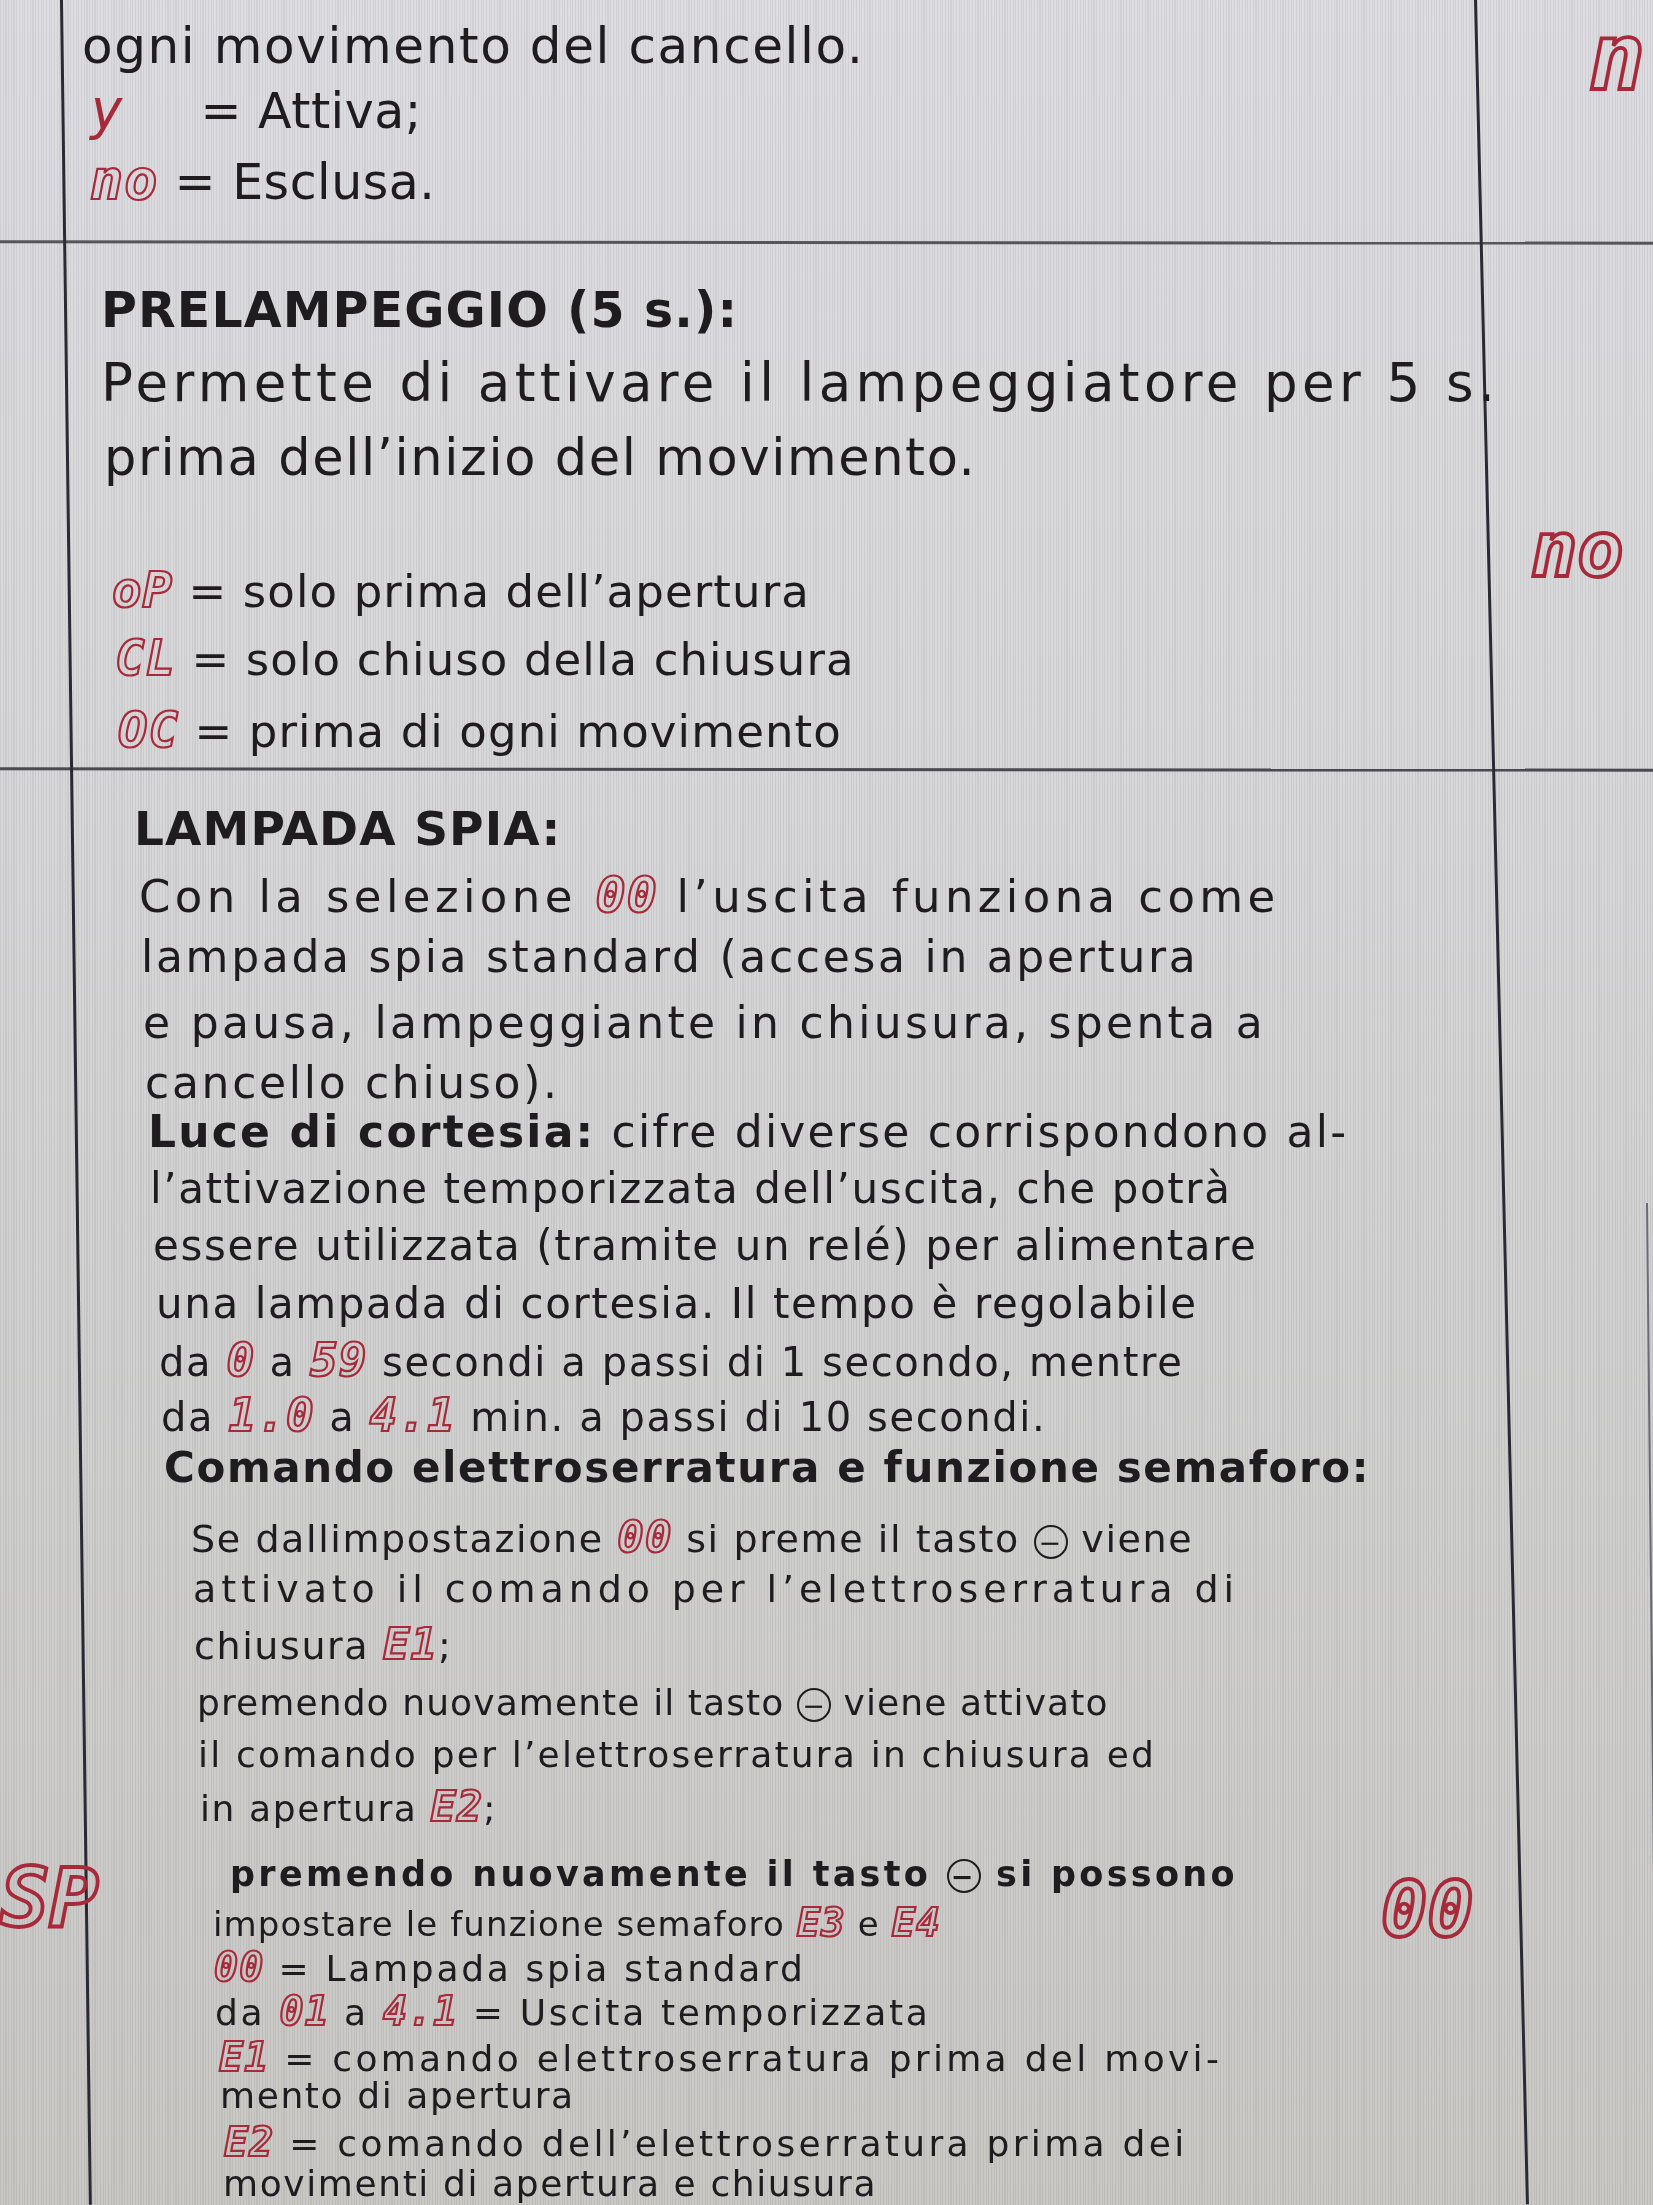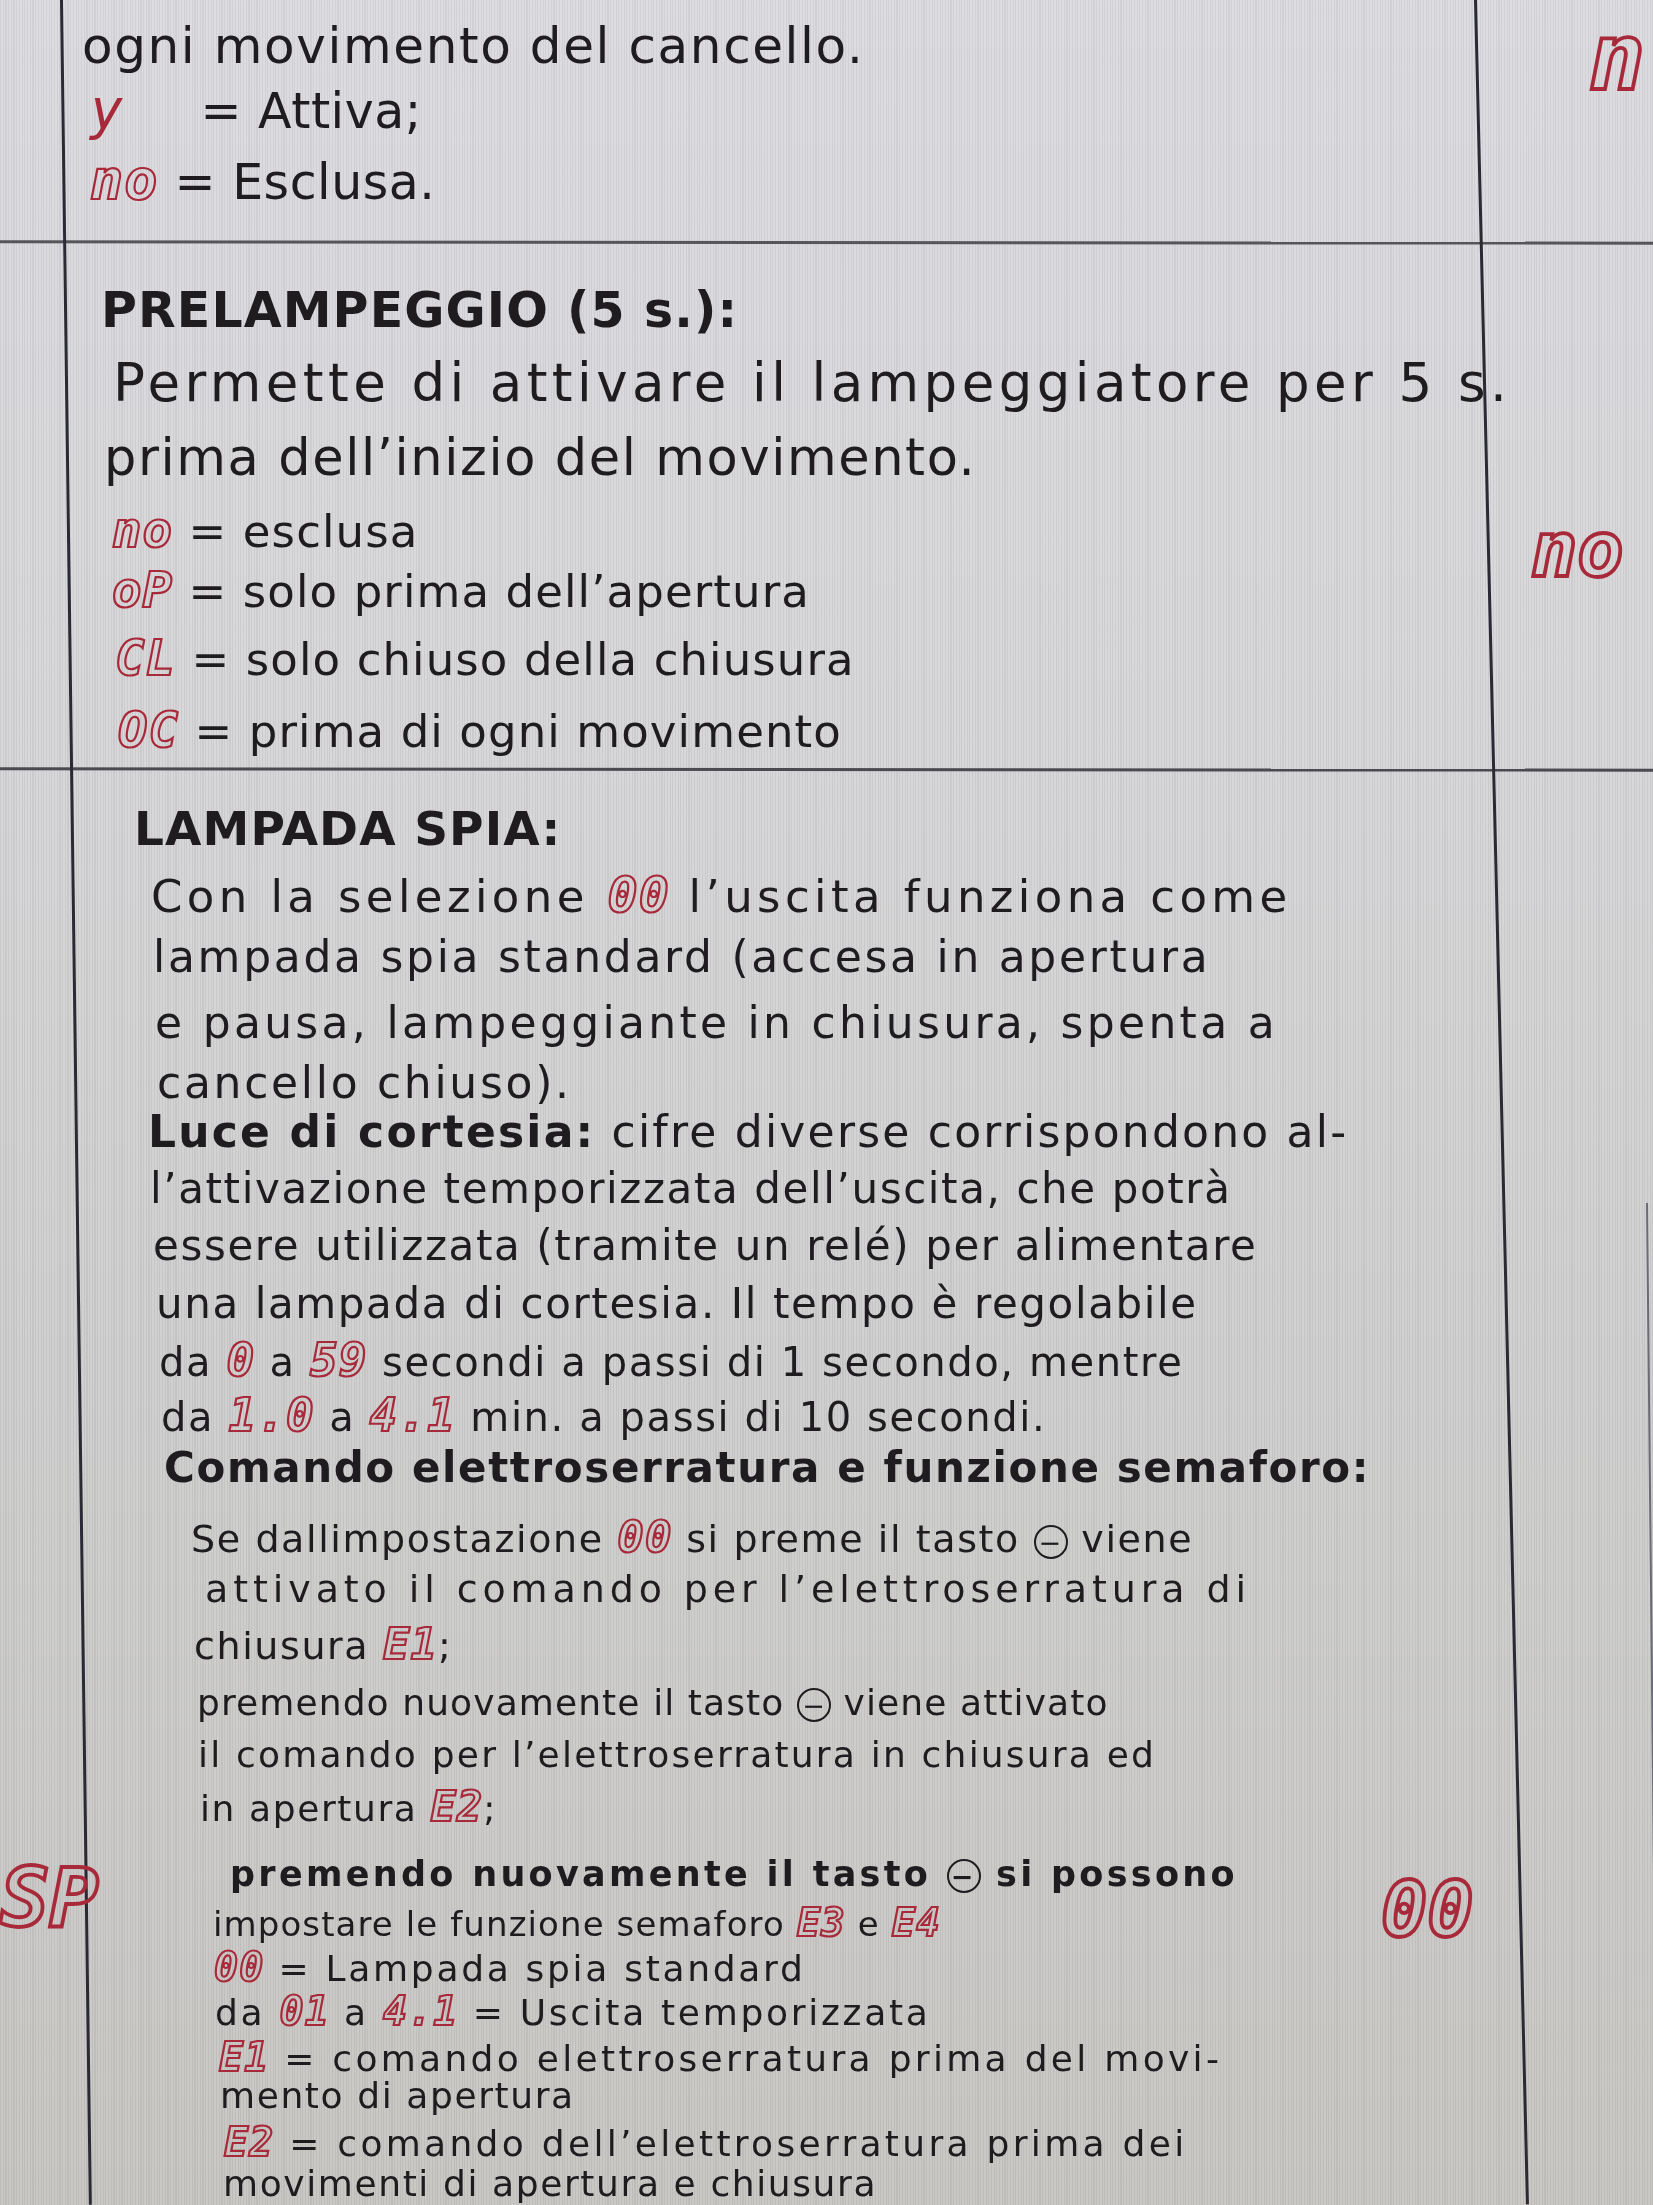--- a/index.html
+++ b/index.html
@@ -36,21 +36,21 @@
       left: 0;
     }
     .line {
       position: absolute;
       white-space: nowrap;
       font-size: 43px;
       line-height: 1;
       letter-spacing: 0.5px;
     }
     .line.big { font-size: 48px; }
-    .line.wide { letter-spacing: 4.4px; margin-left: 12px; }
+    .line.wide { letter-spacing: 4.4px; }
     .line.small { font-size: 36px; letter-spacing: 2.7px; }
     .head {
       position: absolute;
       white-space: nowrap;
       font-weight: bold;
       font-size: 46px;
       letter-spacing: 1.1px;
     }
     .sub {
       font-weight: bold;
@@ -111,24 +111,20 @@
   <div class="line" style="left:90px;top:153px;font-size:49px;">
     <span class="seg outline" style="font-size:55px;">no</span>
     <span>= Esclusa.</span>
   </div>
   <div class="code" style="left:1589px;top:11px;font-size:93px;">n</div>
 
   <div class="head" style="left:101px;top:282px;font-size:49px;">PRELAMPEGGIO (5 s.):</div>
   <div class="line big wide" style="left:101px;top:356px;font-size:53px;">Permette di attivare il lampeggiatore per 5 s.</div>
   <div class="line big" style="left:104px;top:432px;font-size:51px;letter-spacing:1.6px;">prima dell’inizio del movimento.</div>
 
-  <div class="line" style="left:112px;top:506px;font-size:45px;letter-spacing:1.1px;">
-    <span class="seg outline" style="font-size:49px;">no</span>
-    <span>= esclusa</span>
-  </div>
   <div class="line" style="left:112px;top:566px;font-size:45px;letter-spacing:1.1px;">
     <span class="seg outline" style="font-size:49px;">oP</span>
     <span>= solo prima dell’apertura</span>
   </div>
   <div class="line" style="left:115px;top:634px;font-size:45px;letter-spacing:1.1px;">
     <span class="seg outline" style="font-size:49px;">CL</span>
     <span>= solo chiuso della chiusura</span>
   </div>
   <div class="line" style="left:118px;top:706px;font-size:45px;letter-spacing:1.1px;">
     <span class="seg outline" style="font-size:49px;">OC</span>

